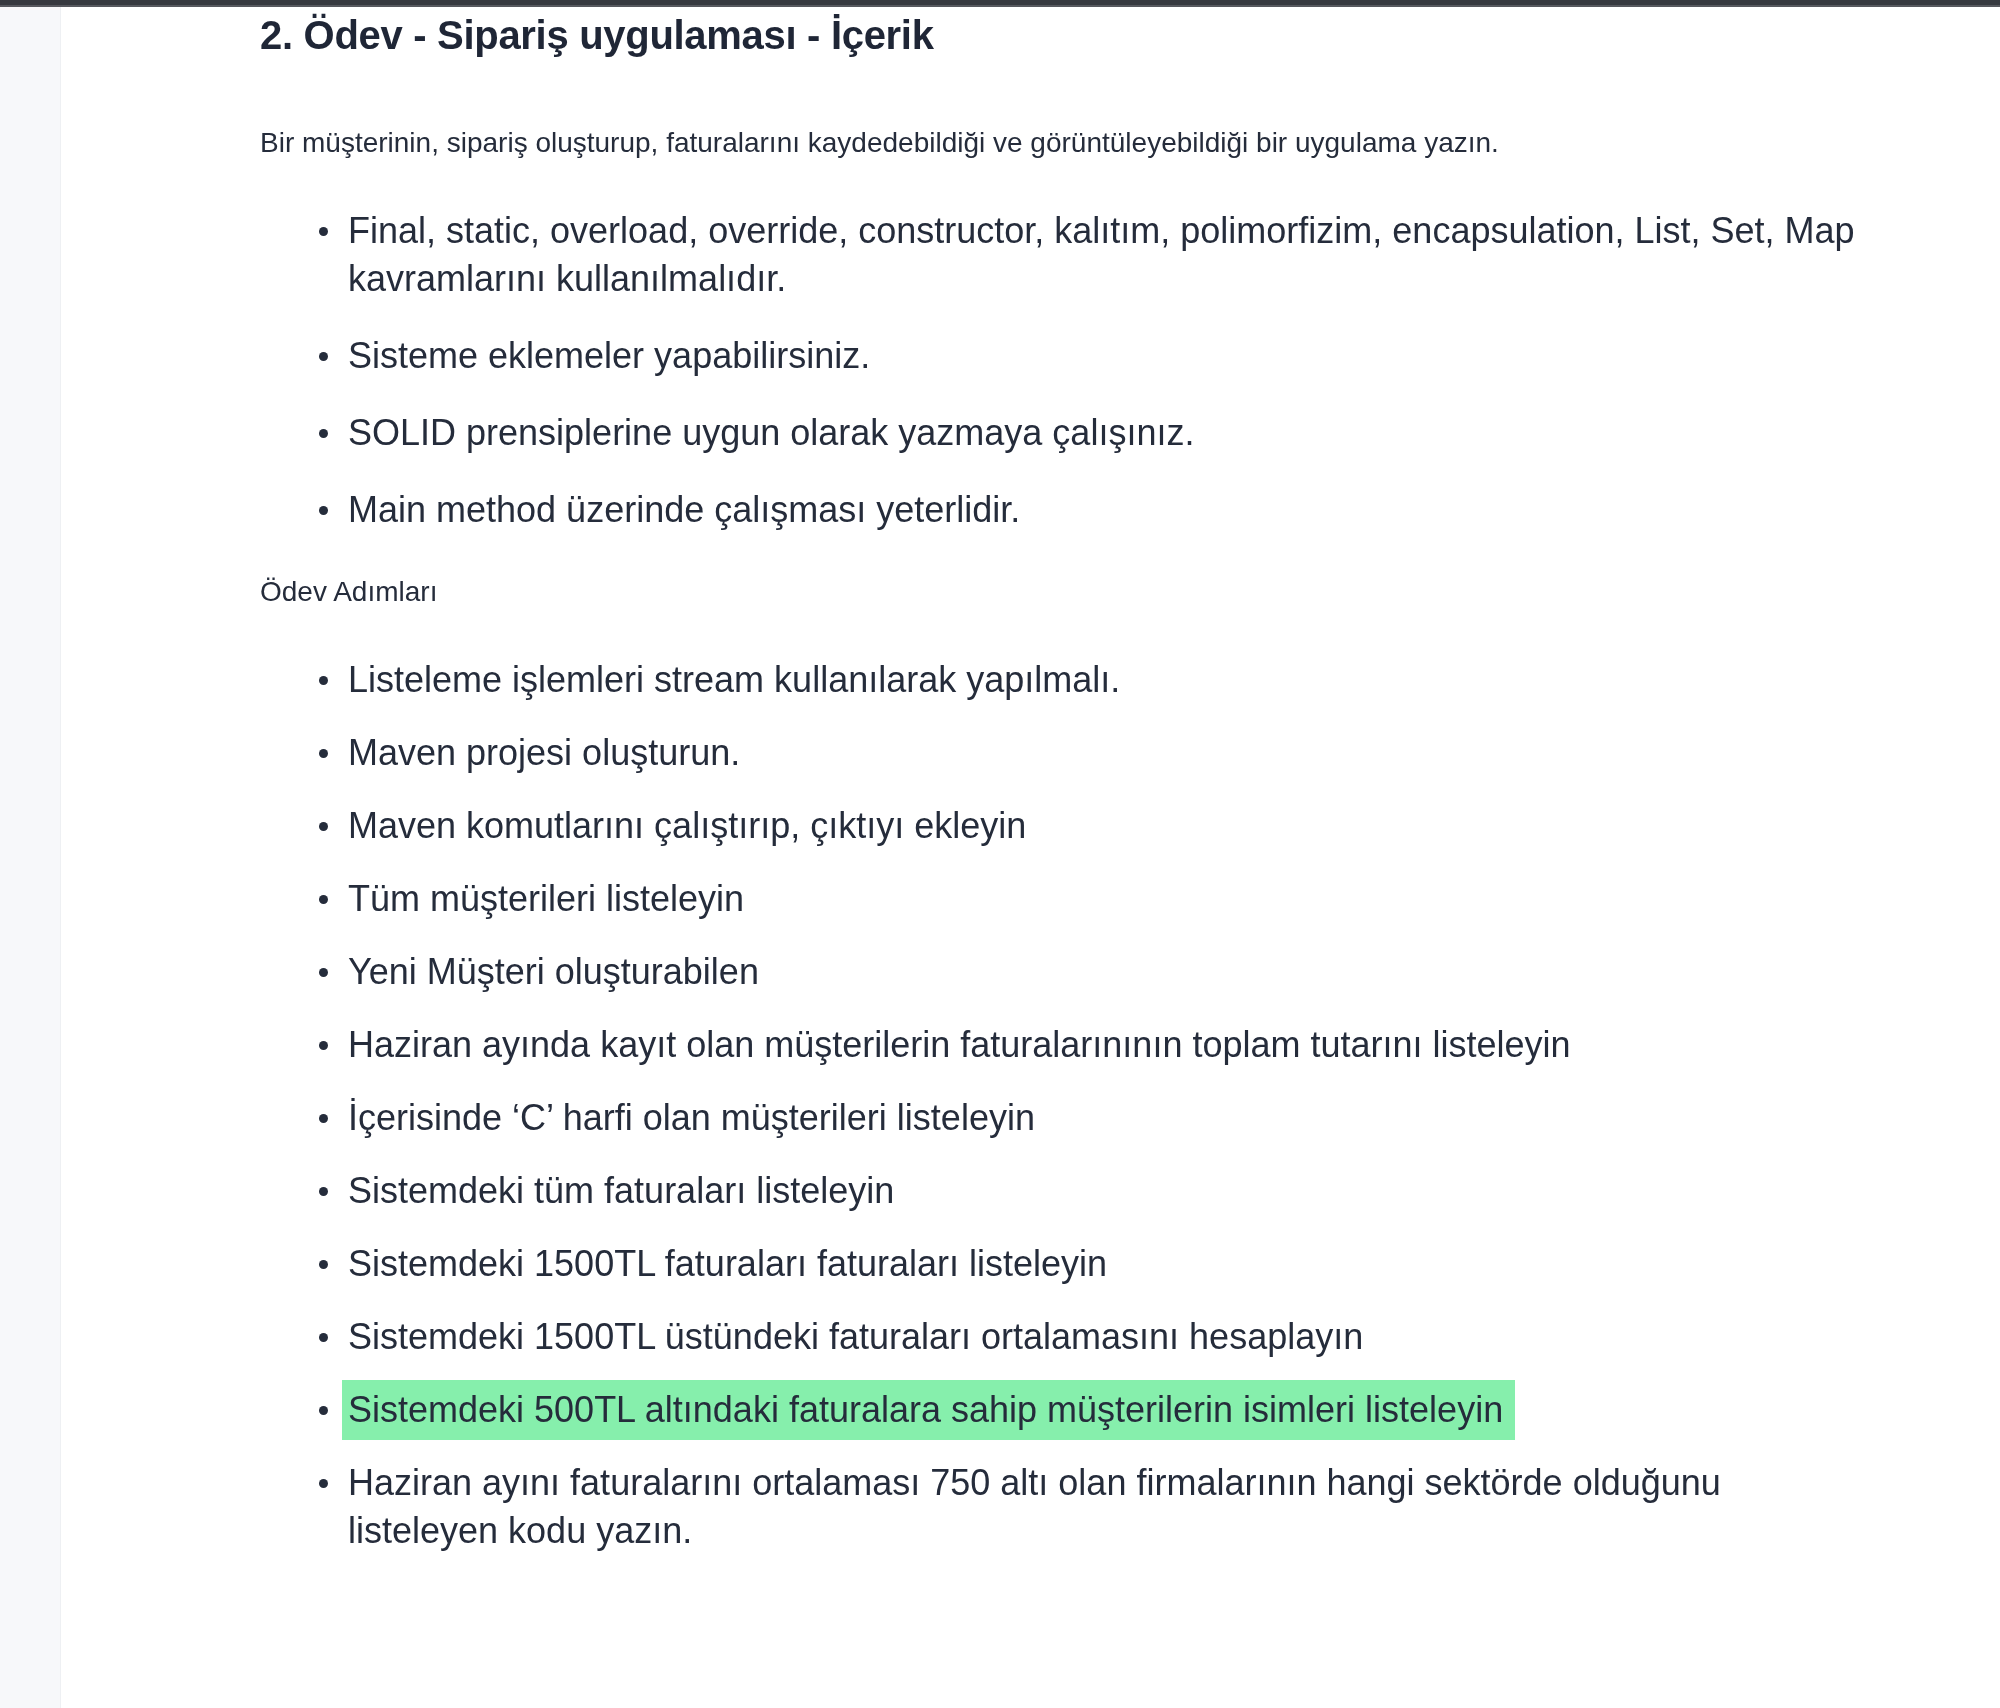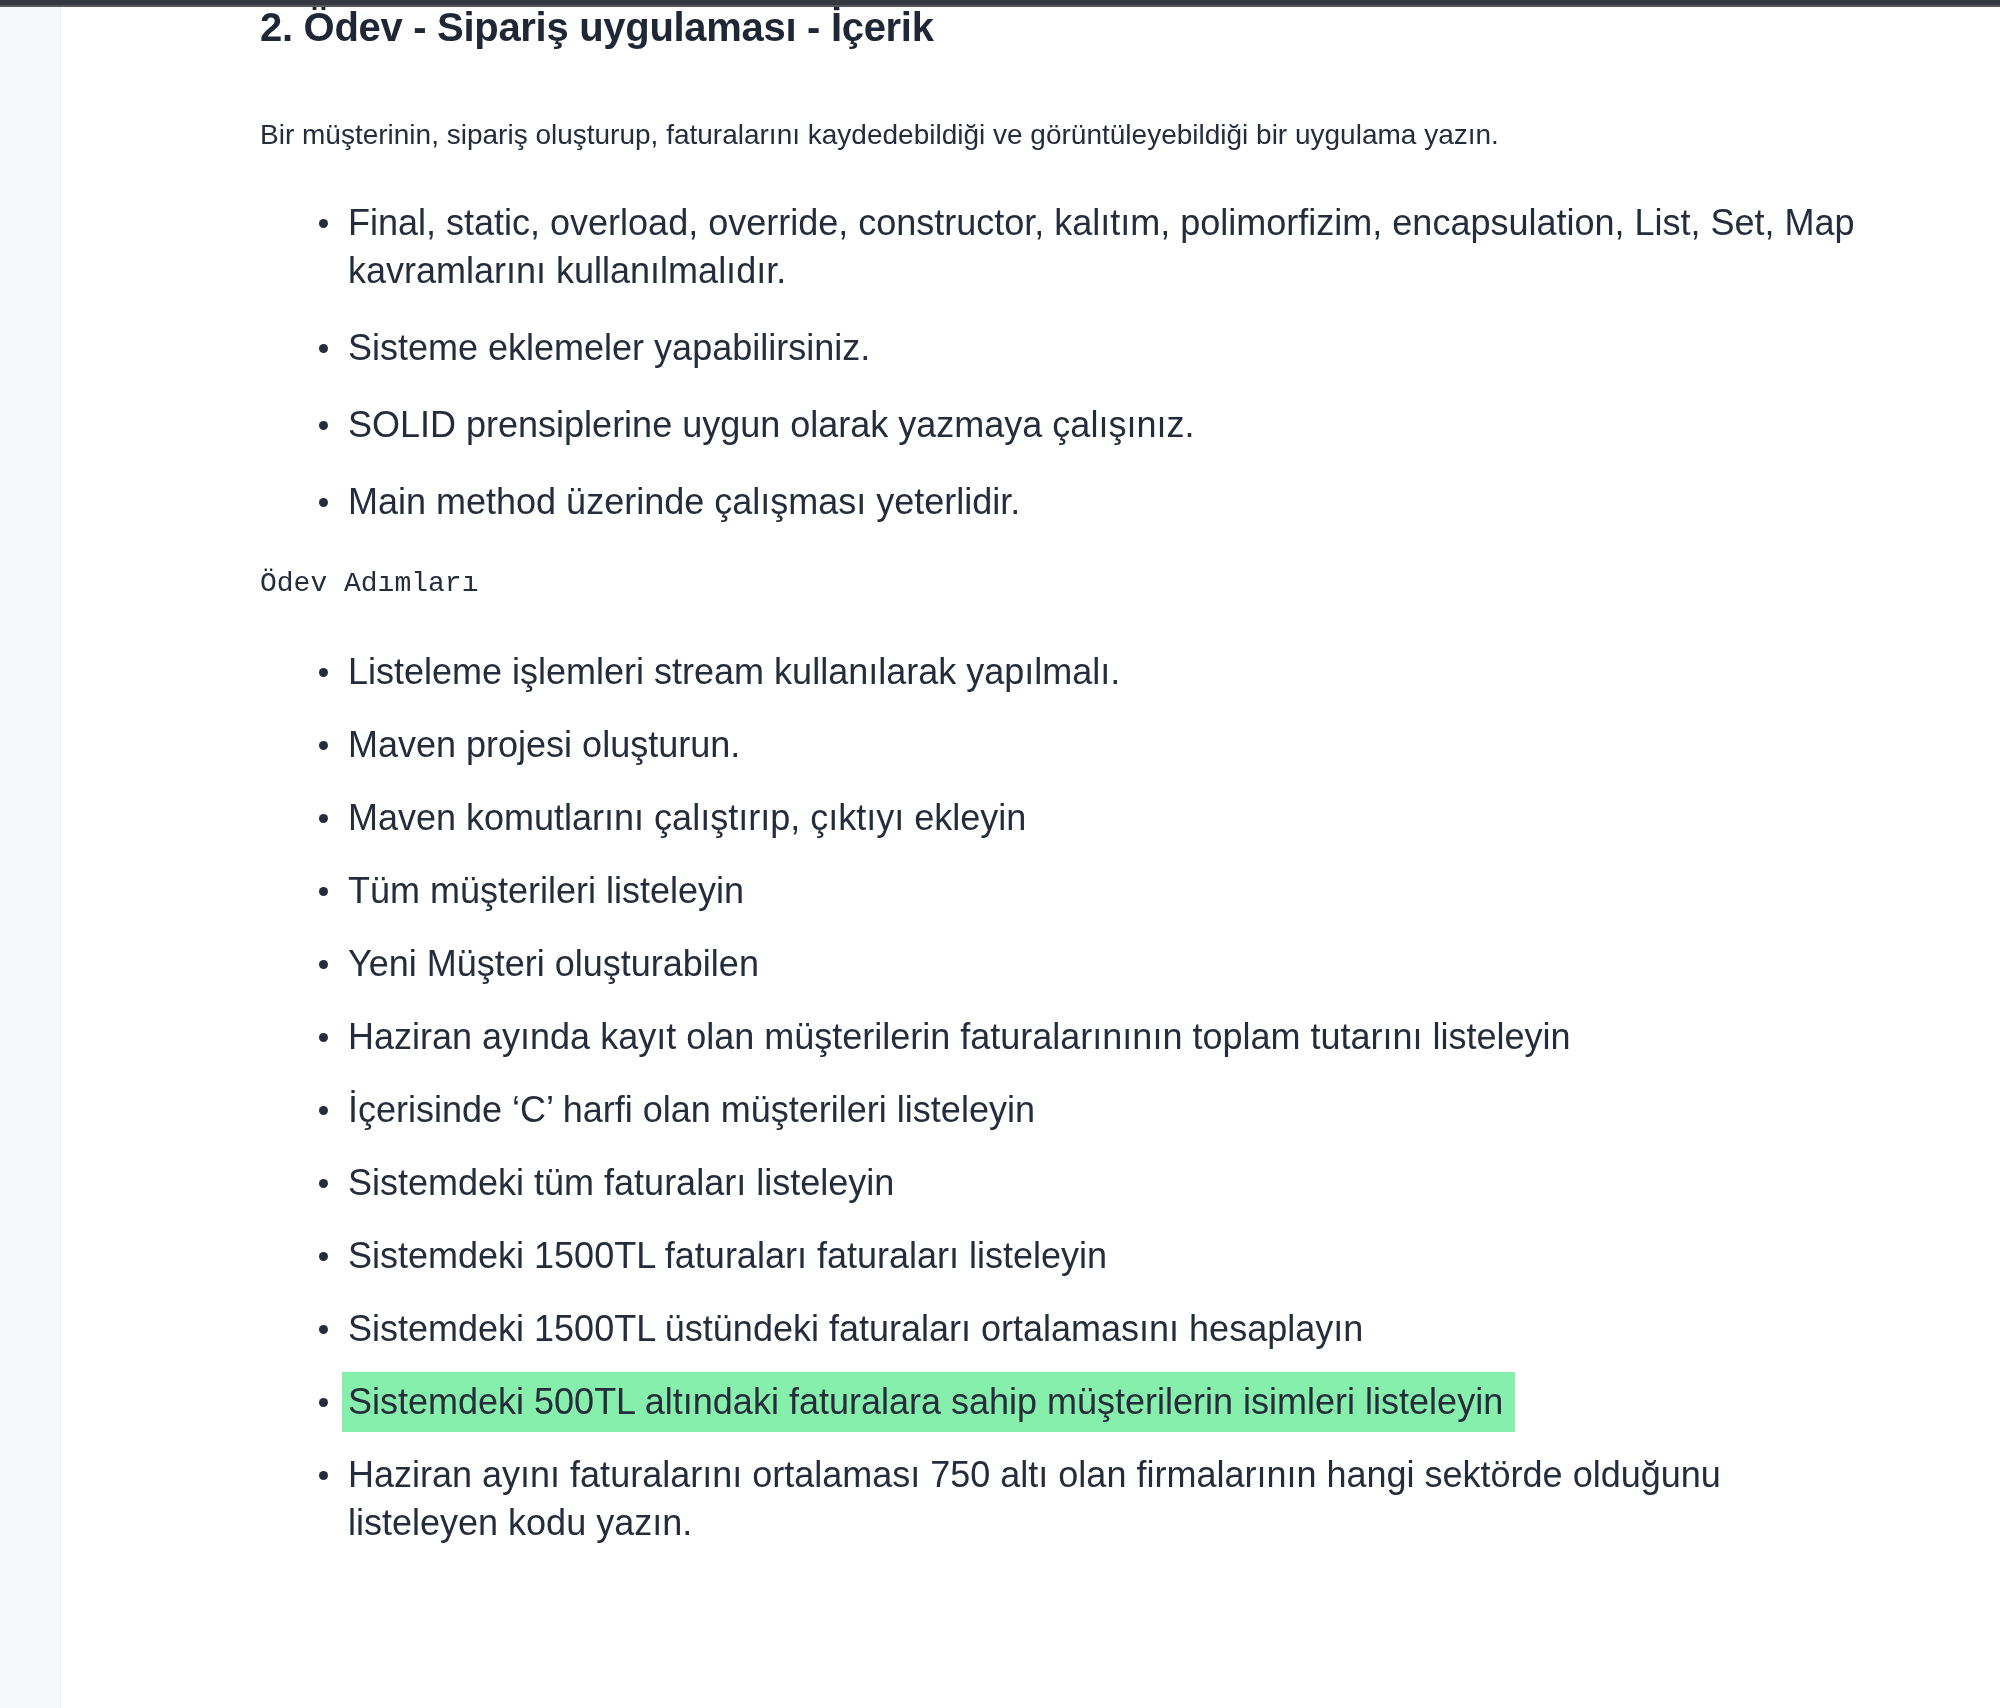--- a/index.html
+++ b/index.html
@@ -34,40 +34,39 @@
     z-index: 2;
   }
   .content {
     position: absolute;
     top: 0;
     left: 260px;
     width: 1620px;
   }
   .page-title {
     margin: 0;
-    padding-top: 3px;
+    padding-top: 11px;
     font-size: 40px;
     line-height: 48px;
     font-weight: 600;
     letter-spacing: -0.3px;
     color: #1f2636;
   }
   .intro {
     margin: 66px 0 0 0;
     font-size: 28px;
     line-height: 36px;
   }
   .section-heading {
     margin: 42px 0 0 0;
     font-size: 28px;
     line-height: 36px;
   }
   .section-heading.steps {
     margin-top: 40px;
-    font-family: Liberation Mono, monospace;
   }
   ul.doc-list {
     list-style: none;
     margin: 46px 0 0 0;
     padding: 0;
   }
   ul.doc-list li {
     position: relative;
     padding-left: 88px;
     max-width: 1532px;

